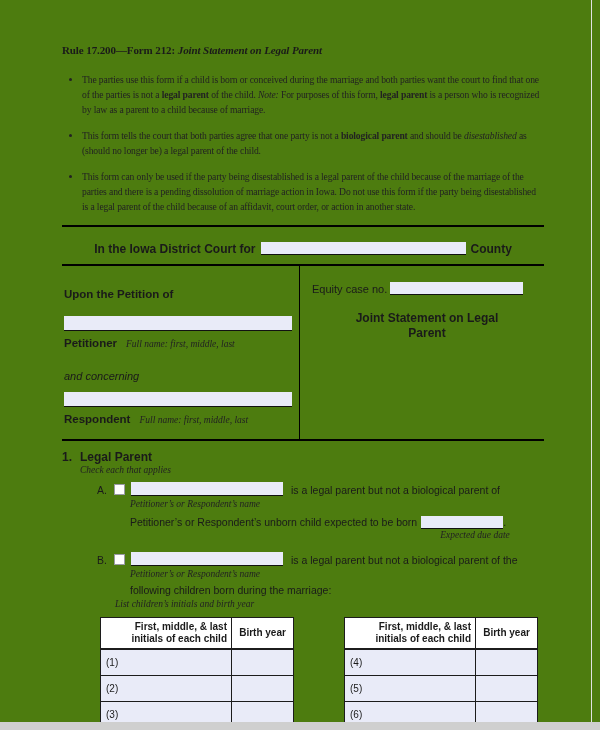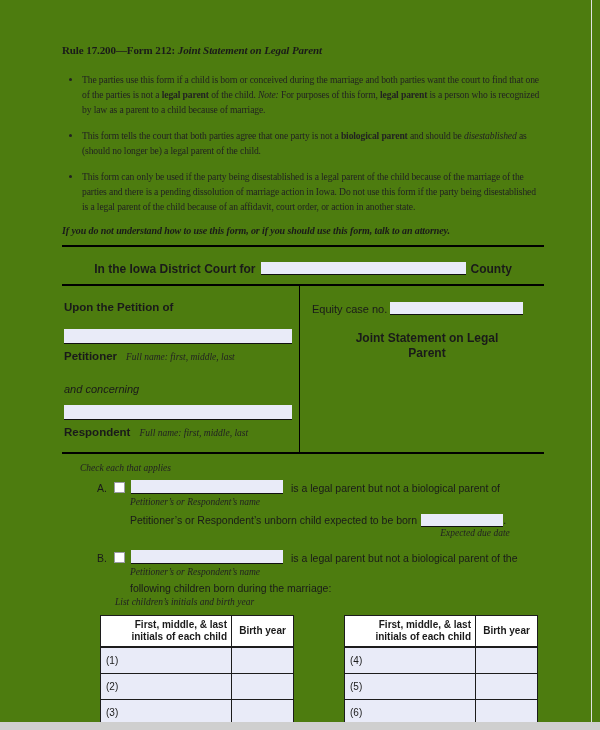--- a/index.html
+++ b/index.html
@@ -32,21 +32,21 @@
     display:inline-block; background:#e9ebf8; border-bottom:1px solid #111;
   }
   .court-field { width:205px; height:13px; vertical-align:-2px; margin:0 5px; }
   .hint { font-family:"Liberation Serif", serif; font-style:italic; font-size:9.5px; color:#222; }
   .court-hint { text-align:center; padding-left:70px; margin-top:1px; }
 
   .party-block {
     margin-top:7px; border-top:2px solid #000; border-bottom:2px solid #000;
     display:flex; font-family:"Liberation Sans", sans-serif;
   }
-  .party-left { width:238px; border-right:1.5px solid #000; padding:15px 6px 12px 2px; }
+  .party-left { width:238px; border-right:1.5px solid #000; padding:22px 6px 12px 2px; }
   .party-right { flex:1; padding:16px 2px 0 12px; }
   .b-lbl { font-size:11.5px; font-weight:bold; }
   .r-lbl { font-size:11px; }
   .party-field { display:block; width:228px; height:15px; margin-top:16px; }
   .name-row { margin-top:2px; }
   .name-row .hint { margin-left:9px; }
   .concerning { margin-top:19px; font-size:11px;font-style:italic; }
   .equity-row { display:flex; align-items:flex-end; }
   .equity-field { width:133px; height:13px; margin-left:3px; }
   .case-title { width:180px; margin:16px auto 0; text-align:center; font-size:12px; font-weight:bold; line-height:15px; }
@@ -100,21 +100,20 @@
       <span>Rule 17.200—Form 212:</span>
       <span class="t-name">Joint Statement on Legal Parent</span>
     </div>
 
     <ul class="bullets">
       <li><span>The parties use this form if a child is born or conceived during the marriage and both parties want the court to find that one of the parties is not a </span><b>legal parent</b><span> of the child.  </span><i>Note:</i><span>  For purposes of this form, </span><b>legal parent</b><span> is a person who is recognized by law as a parent to a child because of marriage.</span></li>
       <li><span>This form tells the court that both parties agree that one party is not a </span><b>biological parent</b><span> and should be </span><i>disestablished</i><span> as (should no longer be) a legal parent of the child.</span></li>
       <li><span>This form can only be used if the party being disestablished is a legal parent of the child because of the marriage of the parties and there is a pending dissolution of marriage action in Iowa.  Do not use this form if the party being disestablished is a legal parent of the child because of an affidavit, court order, or action in another state.</span></li>
     </ul>
 
-    <div class="advisory">If you do not understand how to use this form, or if you should use this form, talk to an attorney.</div>
 
     <div class="rule-thick"></div>
 
     <div class="court-row">
       <span class="lbl">In the Iowa District Court for</span><span class="field court-field"></span><span class="lbl">County</span>
     </div>
 
     <div class="party-block">
       <div class="party-left">
         <div class="b-lbl">Upon the Petition of</div>
@@ -131,20 +130,23 @@
       <div class="party-right">
         <div class="equity-row">
           <span class="r-lbl">Equity case no.</span>
           <span class="field equity-field"></span>
         </div>
         <div class="case-title">Joint Statement on Legal Parent</div>
       </div>
     </div>
 
     <div class="s1">
+      <div class="s1-head">
+        <span class="s1-num">1.</span><span>Legal Parent</span>
+      </div>
       <div class="hint s1-hint">Check each that applies</div>
 
       <div class="item-row">
         <span class="item-letter">A.</span>
         <span class="checkbox"></span>
         <span class="field name-field"></span>
         <span class="statement">is a legal parent but not a biological parent of</span>
       </div>
       <div class="hint indent2 name-hint">Petitioner’s or Respondent’s name</div>
       <div class="unborn-row indent2">

